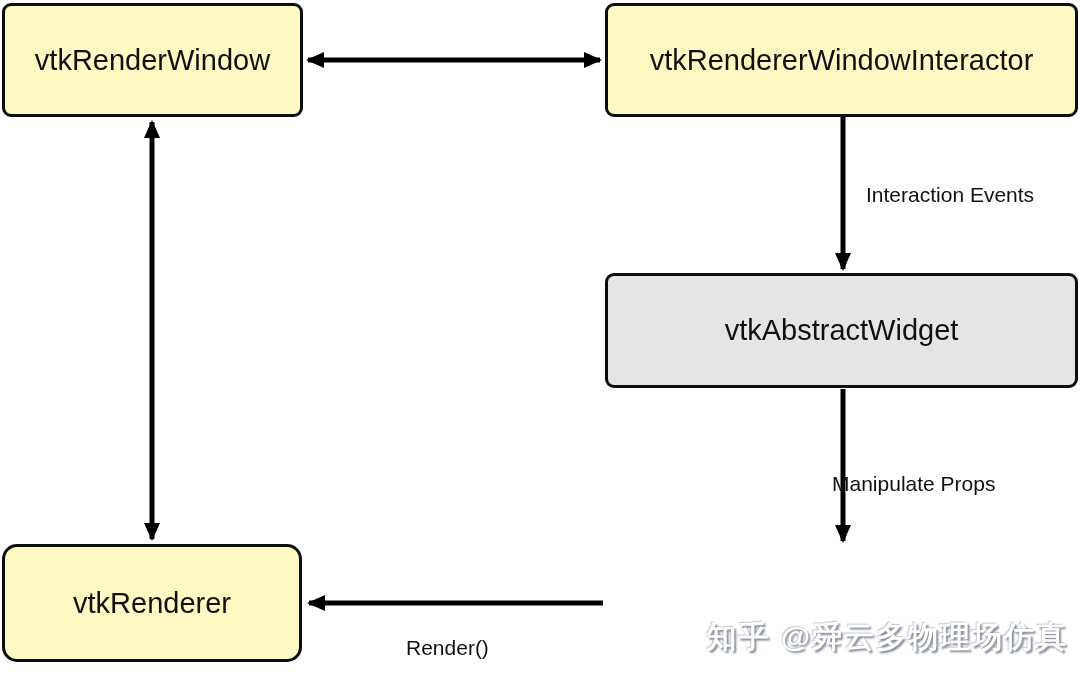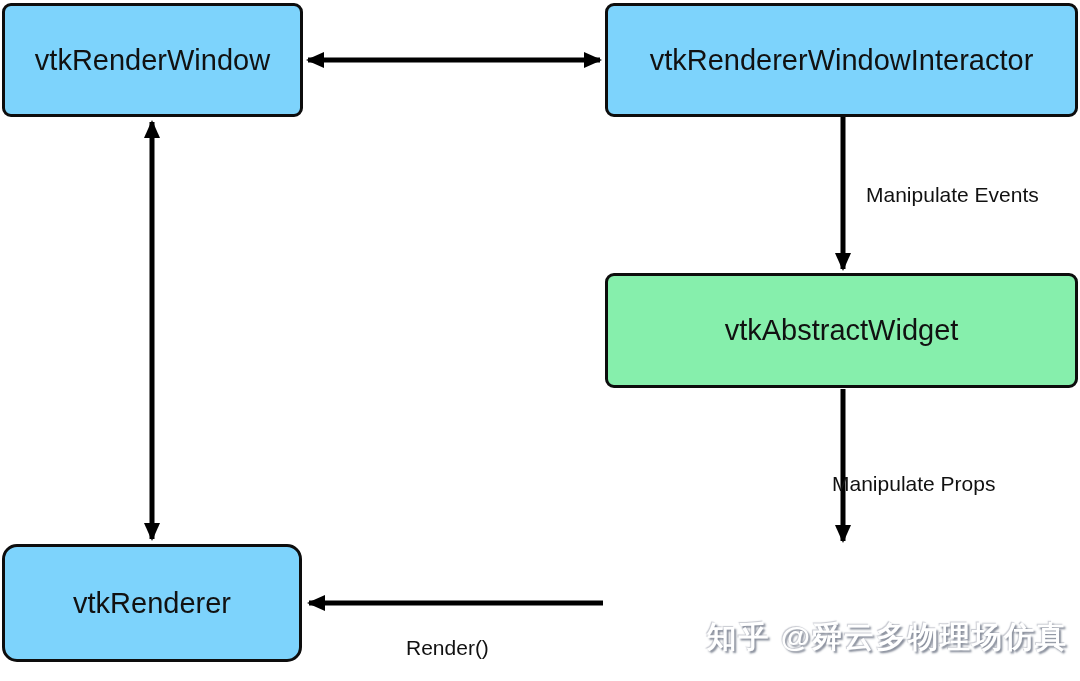--- a/index.html
+++ b/index.html
@@ -13,22 +13,22 @@
   .canvas { position: absolute; left: 0; top: 0; width: 1080px; height: 681px; }
   .node {
     position: absolute;
     border: 3px solid #0d0d0d;
     border-radius: 9px;
     display: flex;
     align-items: center;
     justify-content: center;
     text-align: center;
   }
-  .node.gray { background: #7dd3fc; justify-content: center; }
-  .node.blue { background: #86efac; }
+  .node.gray { background: #fef9c3; justify-content: center; }
+  .node.blue { background: #e5e5e5; }
   .node-label {
     font-size: 29px;
     color: #111111;
     letter-spacing: 0px;
     white-space: nowrap;
   }
   .edge-label {
     position: absolute;
     font-size: 21px;
     color: #111111;
@@ -84,21 +84,21 @@
 
   <div class="node blue" style="left:605px; top:273px; width:473px; height:115px;">
     <span class="node-label">vtkAbstractWidget</span>
   </div>
 
 
   <div class="node gray" style="left:2px; top:544px; width:300px; height:118px;border-radius:15px;">
     <span class="node-label">vtkRenderer</span>
   </div>
 
-  <div class="edge-label" style="left:866px; top:183px;">Manipulate Events</div>
+  <div class="edge-label" style="left:866px; top:183px;">Interaction Events</div>
 
   <div class="edge-label" style="left:832px; top:456px;margin-top:16px;">Manipulate Props</div>
 
   <div class="edge-label" style="left:406px; top:636px;">Render()</div>
 
   <div class="watermark">知乎 @舜云多物理场仿真</div>
 
 </div>
 
 </body></html>

